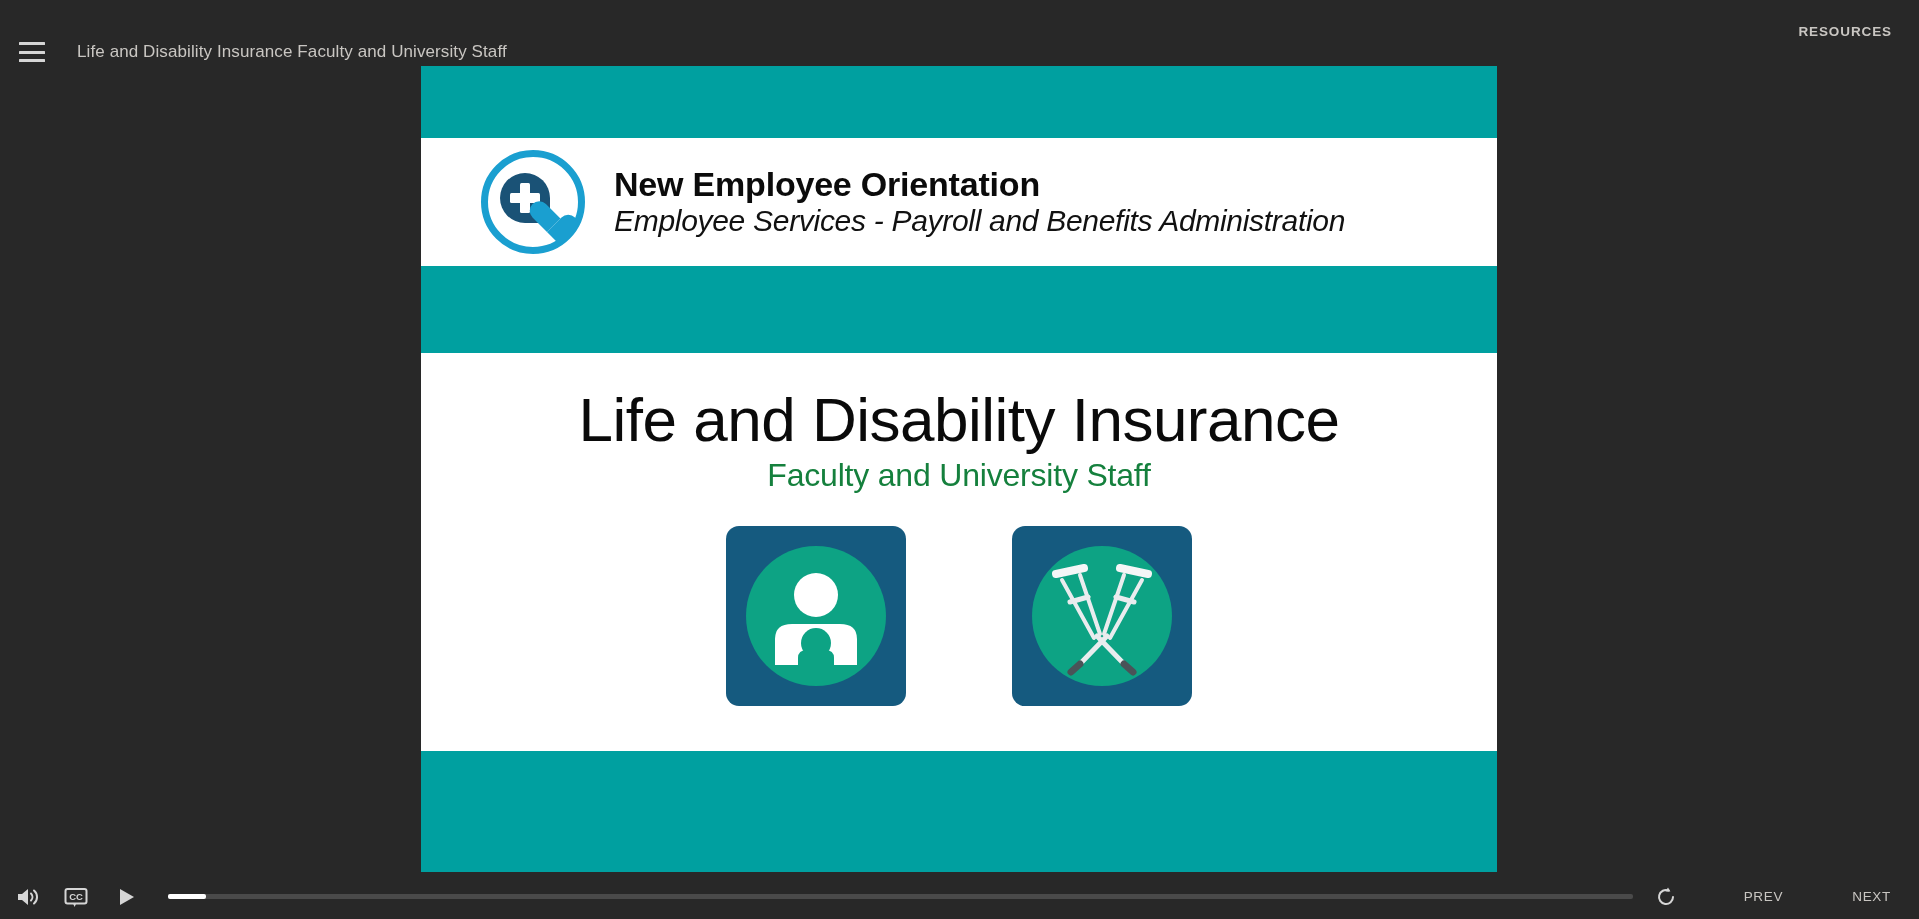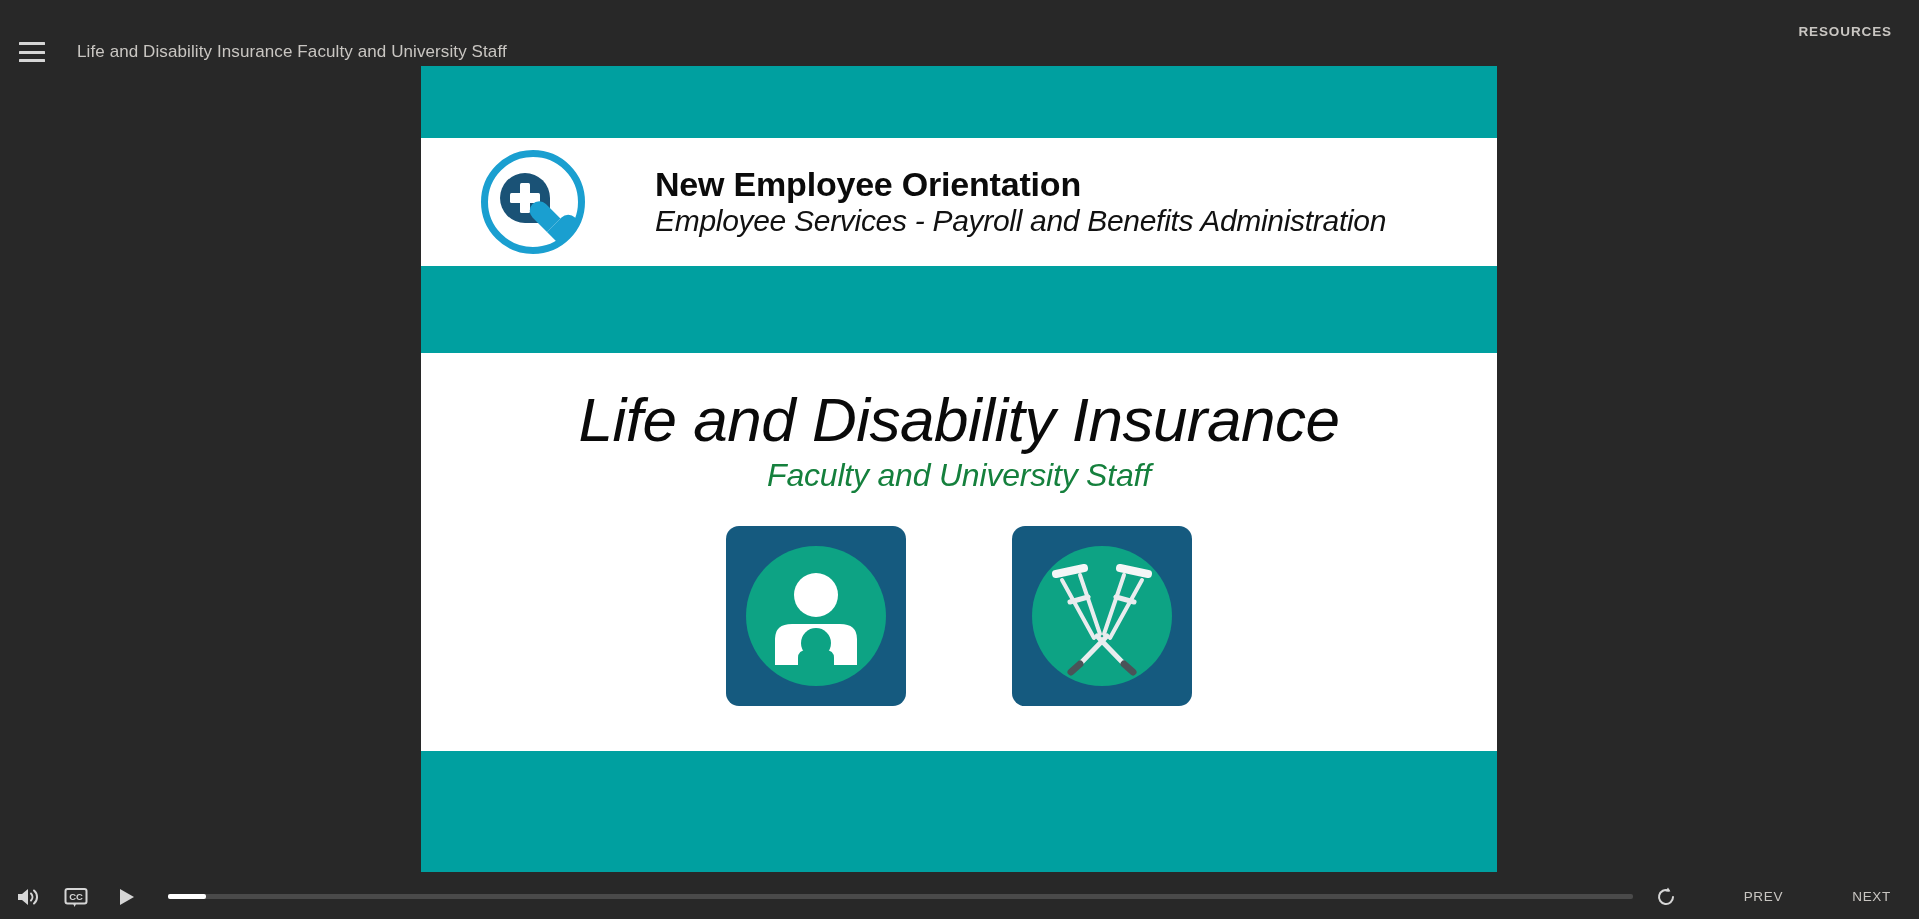--- a/index.html
+++ b/index.html
@@ -73,21 +73,20 @@
   .band-bottom   { position: absolute; left: 0; top: 685px; height: 121px; }
 
   
   .slide-header {
     position: absolute;
     left: 0; top: 72px;
     width: 100%; height: 128px;
     background: #ffffff;
     display: flex;
     align-items: center;
-    gap: 41px;
   }
   .logo-wrap {
     position: relative;
     margin-left: 60px;
     width: 104px; height: 104px;
     flex: 0 0 104px;
   }
   .logo-ring {
     position: absolute;
     left: 0; top: 0;
@@ -149,21 +148,20 @@
     margin-top: 1px;
     font-style: italic;
   }
 
   
   .slide-body {
     position: absolute;
     left: 0; top: 287px;
     width: 100%; height: 398px;
     background: #ffffff;
-    font-style: italic;
   }
   .body-title {
     margin-top: 34px;
     text-align: center;
     font-size: 62px;
     color: #0a0a0a;
     font-stretch: condensed;
     letter-spacing: -0.5px;
     line-height: 1.06;
     white-space: nowrap;

